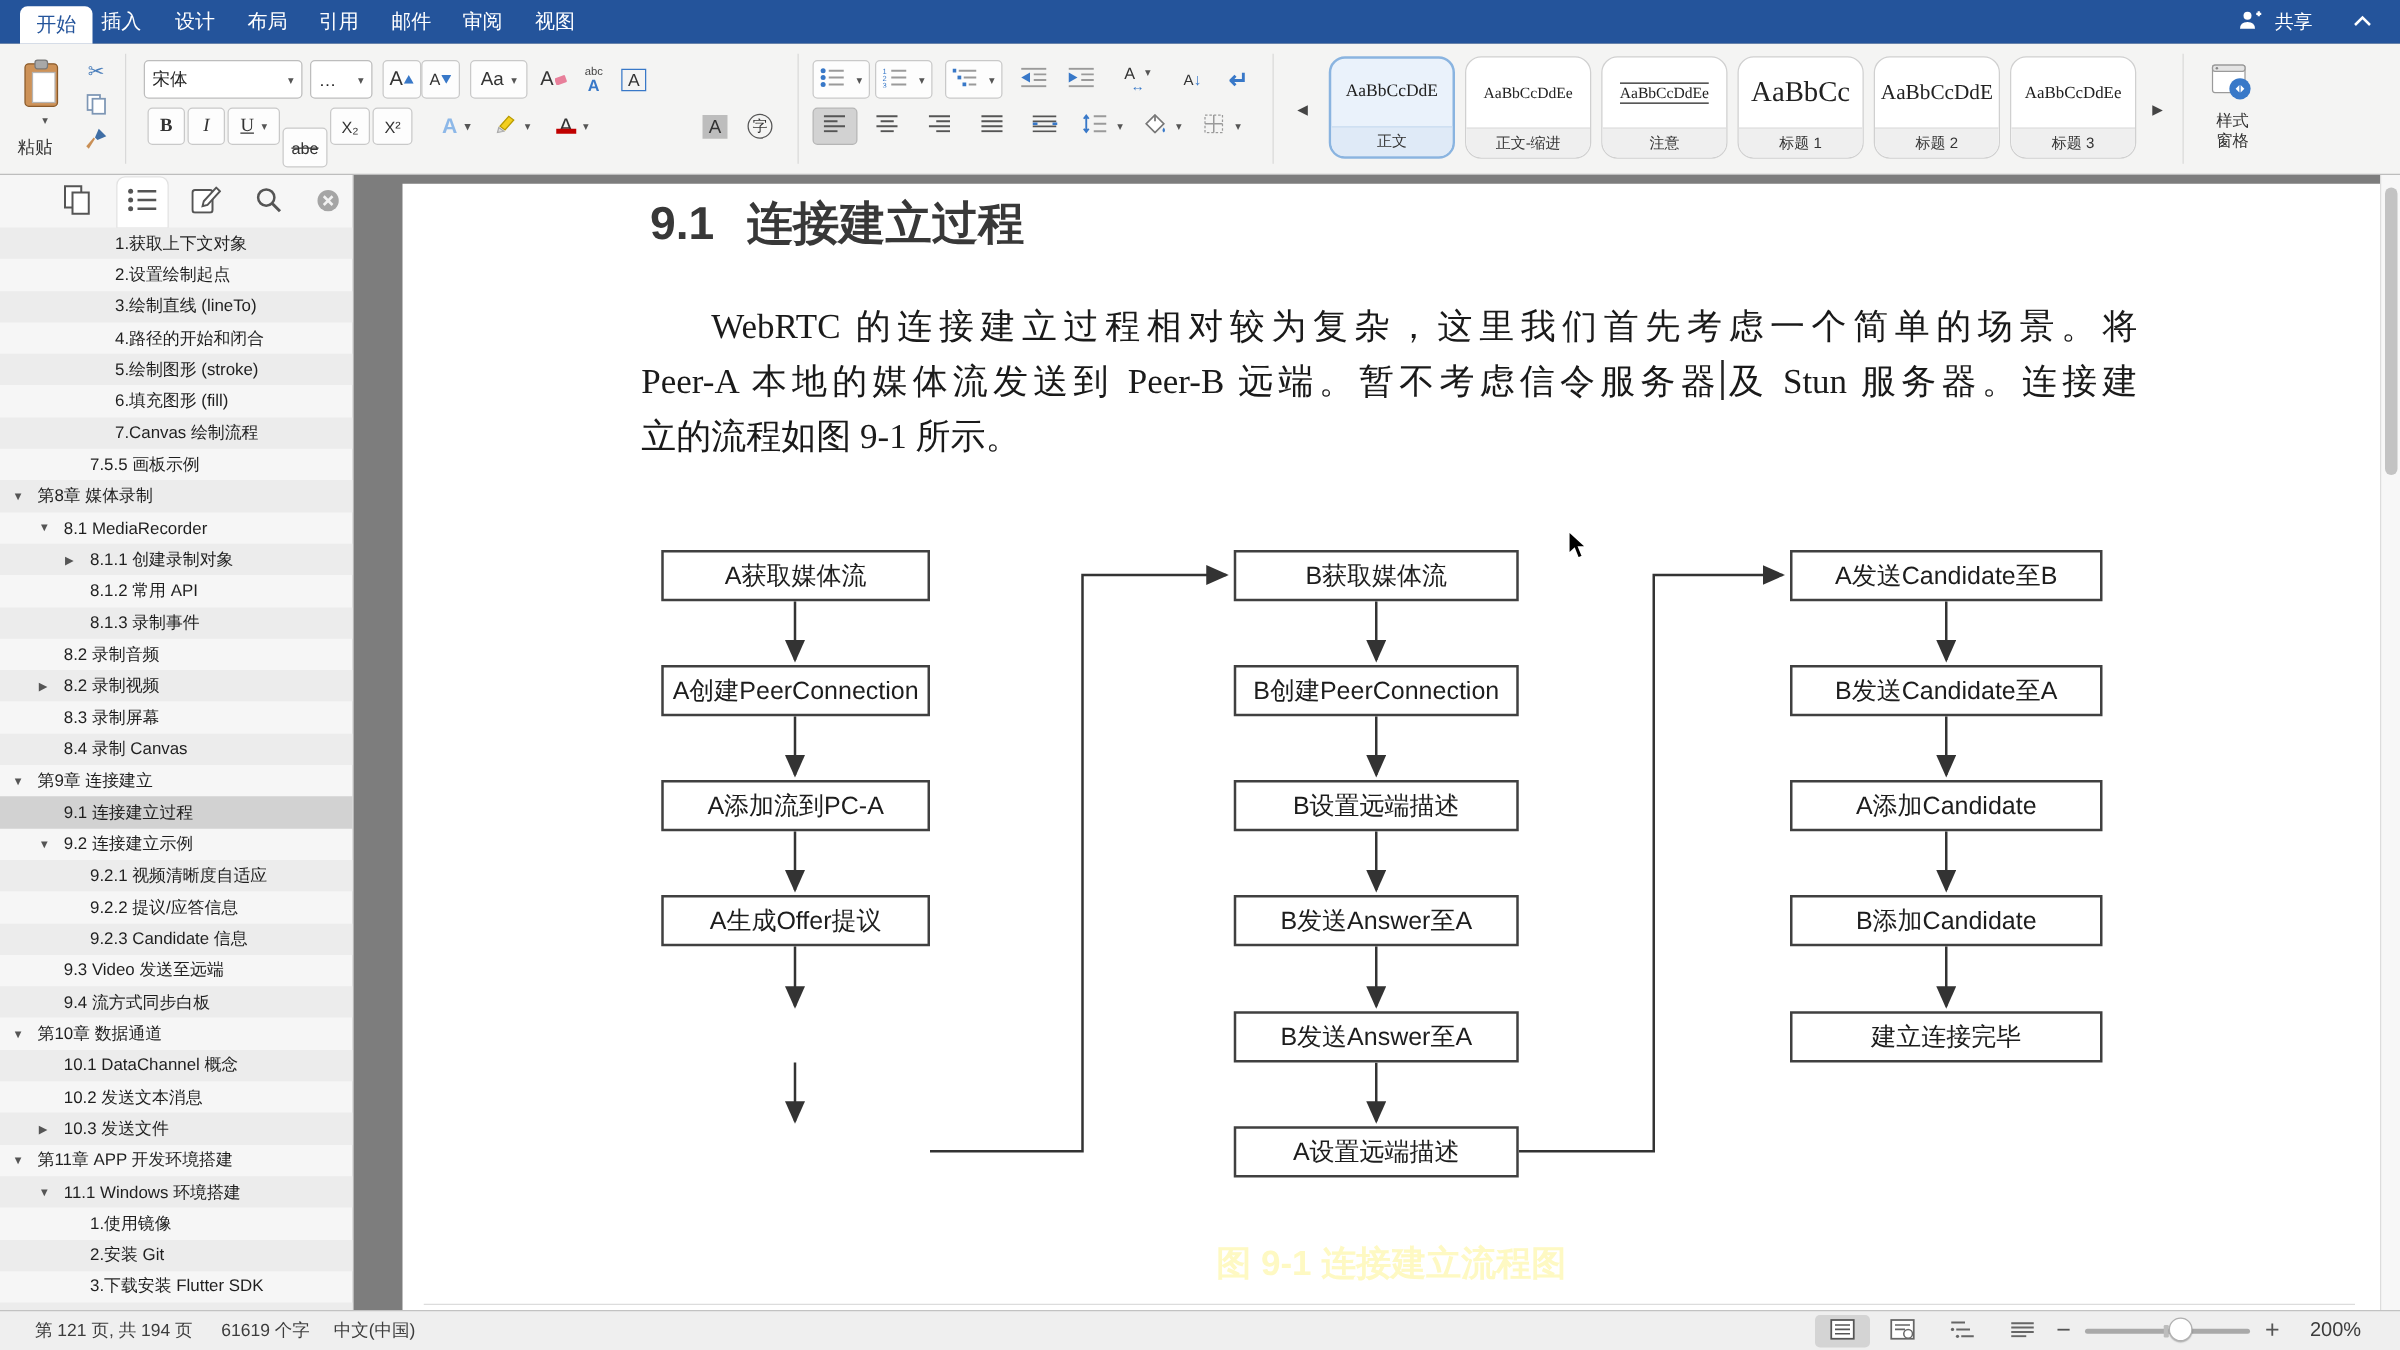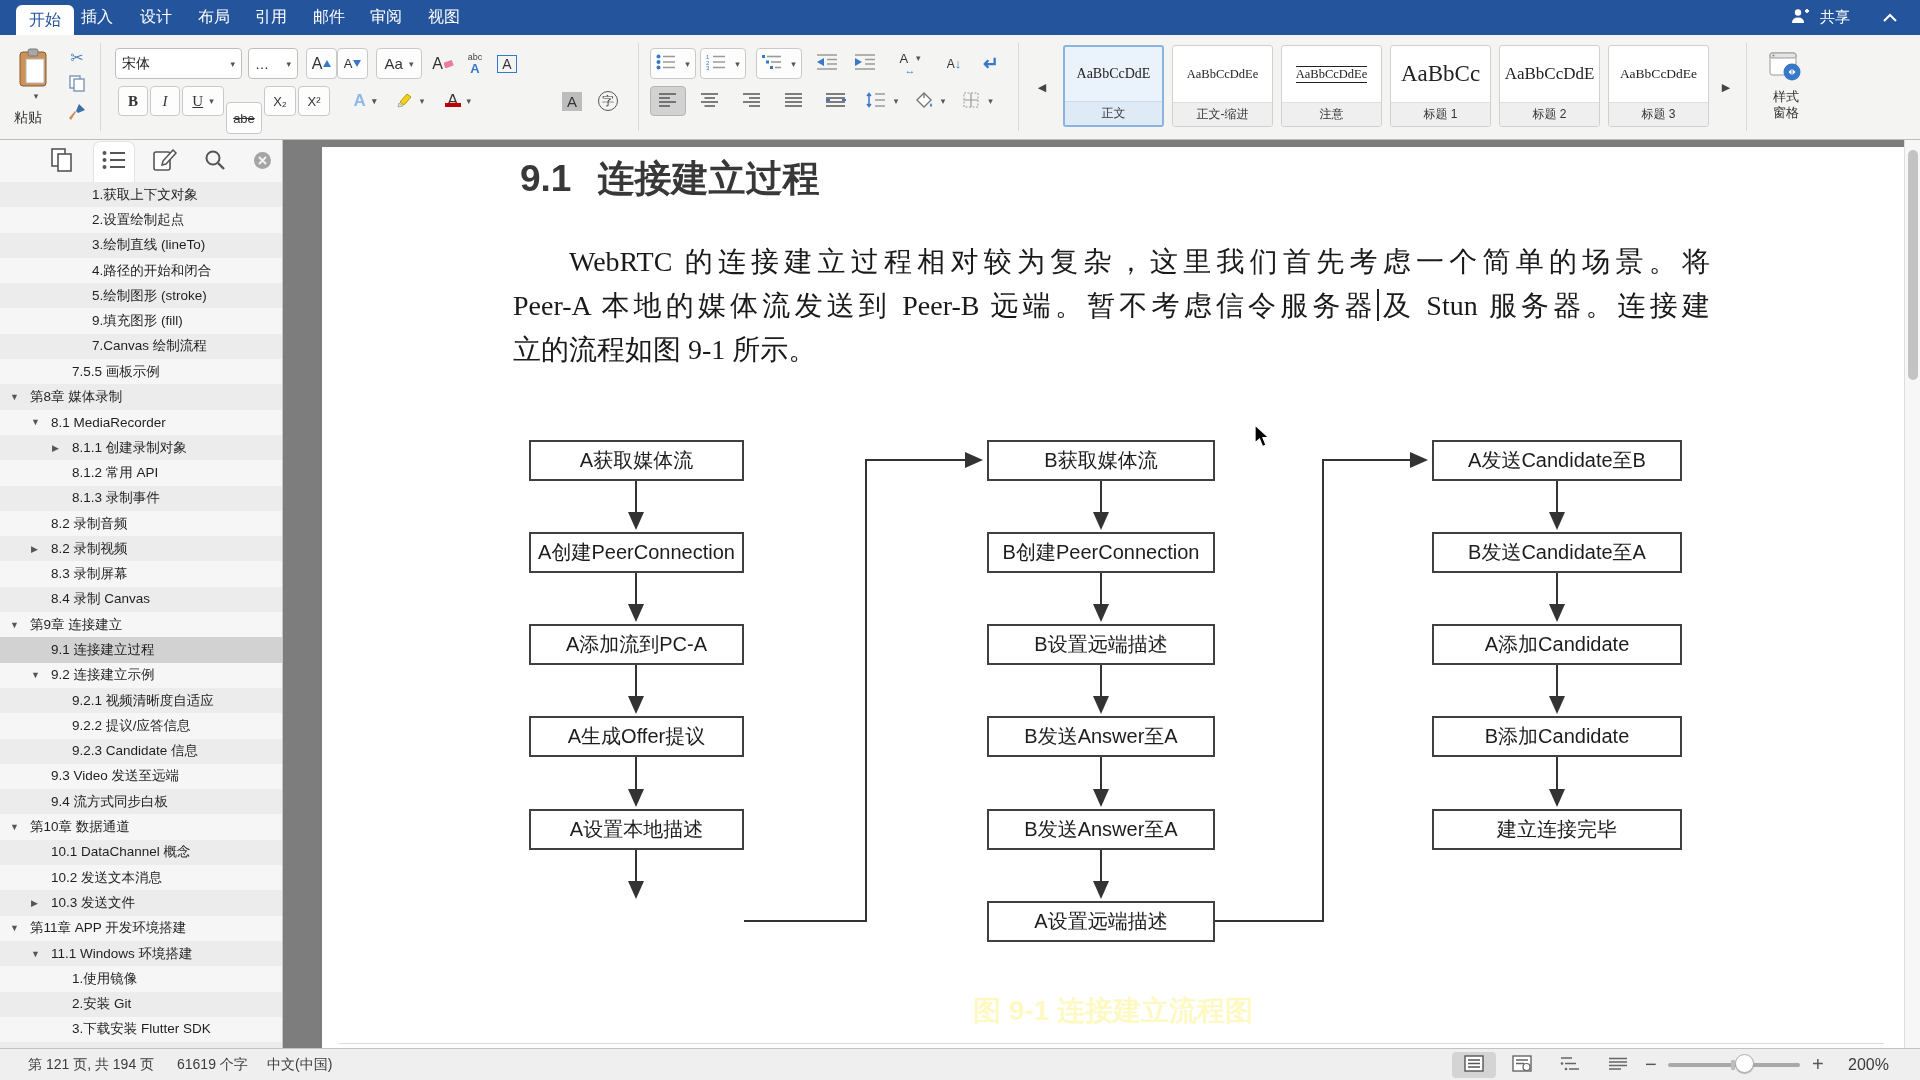--- a/index.html
+++ b/index.html
@@ -21,21 +21,21 @@
   .rbtn{position:absolute;background:#fdfdfd;border:1px solid #c9c9c9;border-radius:4px;
     display:flex;align-items:center;justify-content:center;font-size:15px;color:#333;}
   .flat{background:transparent;border-color:transparent;}
   .active-btn{background:#d2d2d2;border-color:#b5b5b5;}
   .combo{position:absolute;background:#fff;border:1px solid #bdbdbd;border-radius:4px;height:31px;
     display:flex;align-items:center;font-size:14px;color:#222;padding:0 6px;}
   .combo .cv{flex:1;}
   .car{font-size:9px;color:#555;margin-left:6px;}
   .plabel{position:absolute;font-size:14px;color:#333;}
   
-  .scard{position:absolute;top:10px;width:101px;height:82px;background:#fff;border:1px solid #d0d0d0;border-radius:3px;
+  .scard{position:absolute;top:10px;width:101px;height:82px;background:#fff;border:1px solid #d0d0d0;border-radius:13px;
     overflow:hidden;display:flex;flex-direction:column;}
   .scard .samp{flex:1;display:flex;align-items:center;justify-content:center;font-family:"Liberation Serif",serif;
     font-size:14px;color:#222;white-space:nowrap;overflow:hidden;}
   .scard .slab{height:24px;background:#efefef;border-top:1px solid #e0e0e0;display:flex;align-items:center;justify-content:center;
     font-size:12px;color:#333;}
   .scard.sel{border:2px solid #8ab4e0;background:#eaf2fb;}
   .scard.sel .slab{background:#dfeaf7;border-top-color:#c9dcf0;}
 
   
   .sidebar{position:absolute;left:0;top:140px;width:283px;height:908px;background:#f6f6f6;border-right:1px solid #c5c5c5;overflow:hidden;}
@@ -426,21 +426,21 @@
       <div class="nrow l3">
           <span class="arr"></span>
           <span class="nlbl">4.路径的开始和闭合</span>
         </div>
       <div class="nrow l3">
           <span class="arr"></span>
           <span class="nlbl">5.绘制图形 (stroke)</span>
         </div>
       <div class="nrow l3">
           <span class="arr"></span>
-          <span class="nlbl">9.填充图形 (fill)</span>
+          <span class="nlbl">6.填充图形 (fill)</span>
         </div>
       <div class="nrow l3">
           <span class="arr"></span>
           <span class="nlbl">7.Canvas 绘制流程</span>
         </div>
       <div class="nrow l2">
           <span class="arr"></span>
           <span class="nlbl">7.5.5 画板示例</span>
         </div>
       <div class="nrow l0">
@@ -590,21 +590,20 @@
         <line x1="1274" y1="617" x2="1274" y2="665" marker-end="url(#ah)"></line>
         <polyline points="461,781 583,781 583,320 698,320" marker-end="url(#ah)"></polyline>
         <polyline points="932,781 1040,781 1040,320 1143,320" marker-end="url(#ah)"></polyline>
       </g>
     </svg>
 
     <div class="fbox fc-c1 fr-0">A获取媒体流</div>
     <div class="fbox fc-c1 fr-1">A创建PeerConnection</div>
     <div class="fbox fc-c1 fr-2">A添加流到PC-A</div>
     <div class="fbox fc-c1 fr-3">A生成Offer提议</div>
-    <div class="fbox fc-c1 fr-4">A设置本地描述</div>
     <div class="fbox fc-c2 fr-0">B获取媒体流</div>
     <div class="fbox fc-c2 fr-1">B创建PeerConnection</div>
     <div class="fbox fc-c2 fr-2">B设置远端描述</div>
     <div class="fbox fc-c2 fr-3">B发送Answer至A</div>
     <div class="fbox fc-c2 fr-4">B发送Answer至A</div>
     <div class="fbox fc-c2 fr-5">A设置远端描述</div>
     <div class="fbox fc-c3 fr-0">A发送Candidate至B</div>
     <div class="fbox fc-c3 fr-1">B发送Candidate至A</div>
     <div class="fbox fc-c3 fr-2">A添加Candidate</div>
     <div class="fbox fc-c3 fr-3">B添加Candidate</div>

